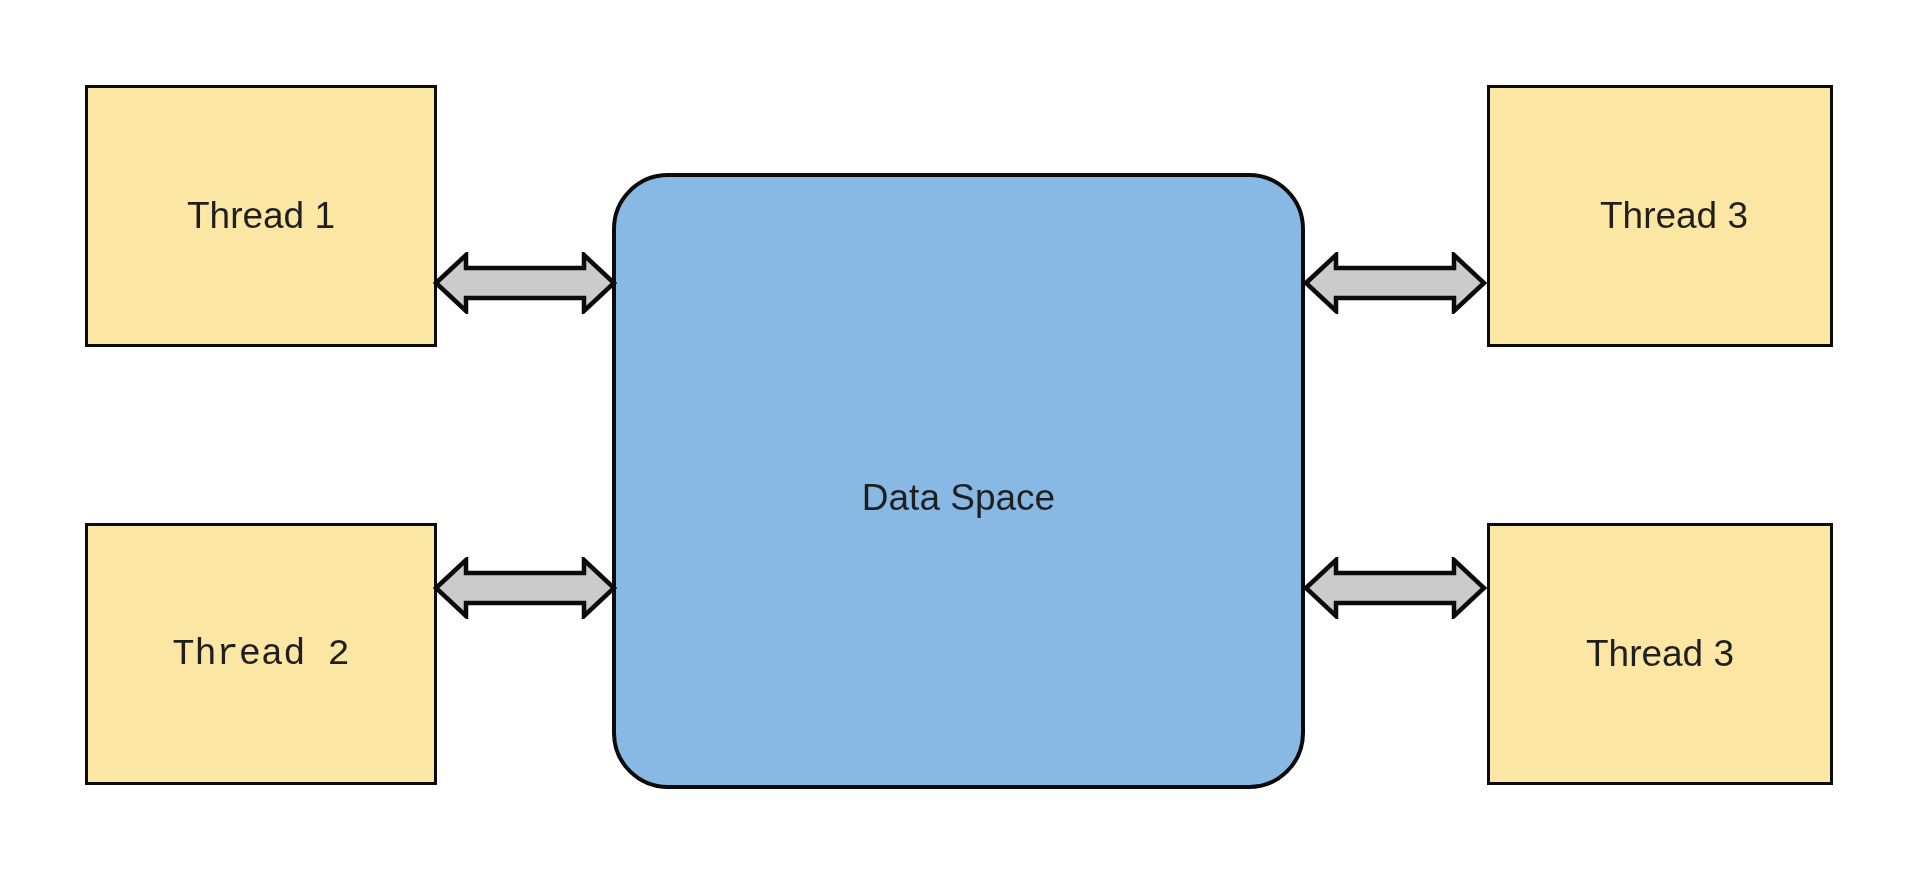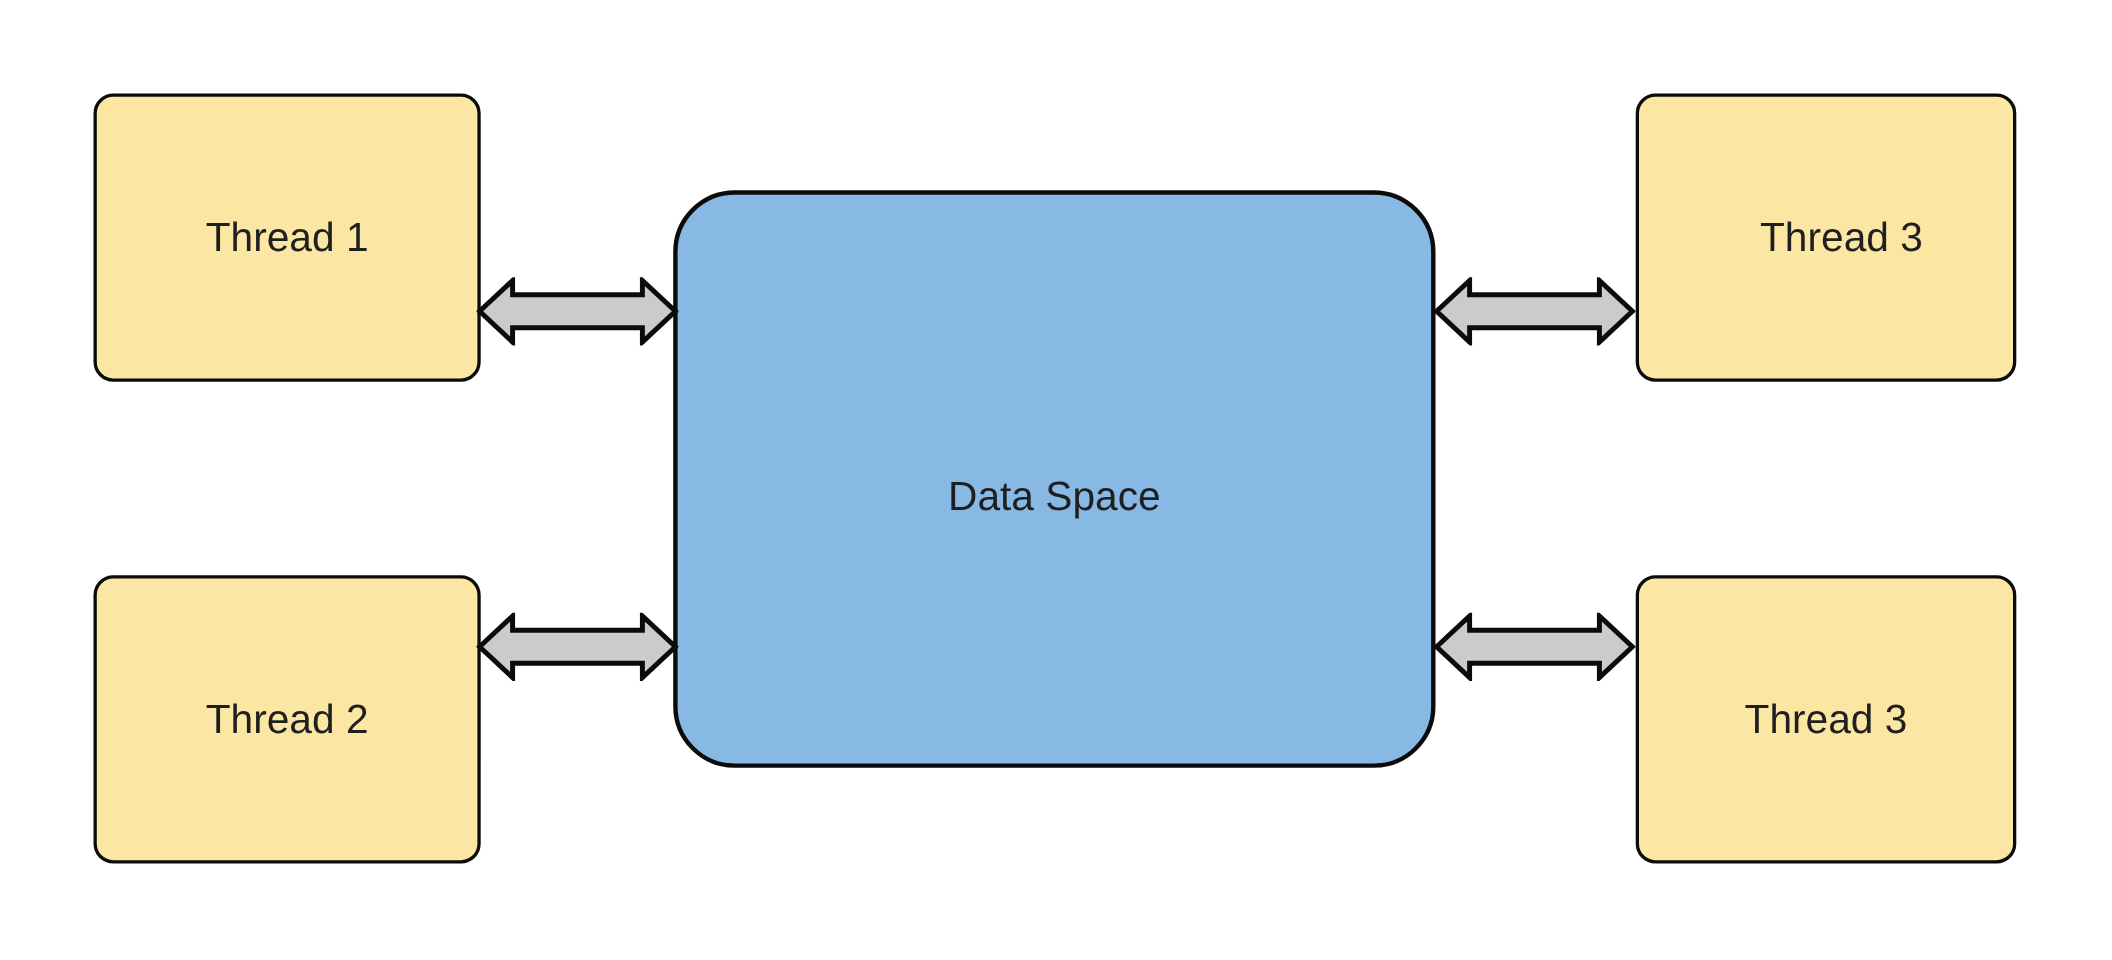--- a/index.html
+++ b/index.html
@@ -24,35 +24,34 @@
   }
   .node {
     position: absolute;
     display: flex;
     align-items: center;
     justify-content: center;
     color: var(--text);
     font-size: 37px;
     line-height: 1.2;
     text-align: center;
-    border-radius: 18px;
   }
   .thread-node {
     width: 352px; height: 262px;
     background: var(--thread_fill);
     border: 3px solid var(--stroke);
   }
   .thread-node.right { width: 346px; }
   #node-thread1 { left: 85px;  top: 85px;  }
-  #node-thread2 { left: 85px;  top: 523px; }
+  #node-thread2 { left: 85px;  top: 523px; font-family: Liberation Mono, monospace; }
   #node-thread3 { left: 1487px; top: 85px; padding-left: 28px;  }
   #node-thread4 { left: 1487px; top: 523px; }
   #node-dataspace {
     left: 612px; top: 173px;
-    width: 693px; height: 525px;
+    width: 693px; height: 616px;
     background: var(--dataspace_fill);
     border: 4px solid var(--stroke);
     border-radius: 56px;
     padding-top: 34px; 
   }
   .connector {
     position: absolute;
     width: 184px; height: 62px;
   }
   #conn-t1 { left: 433px;  top: 252px; }

